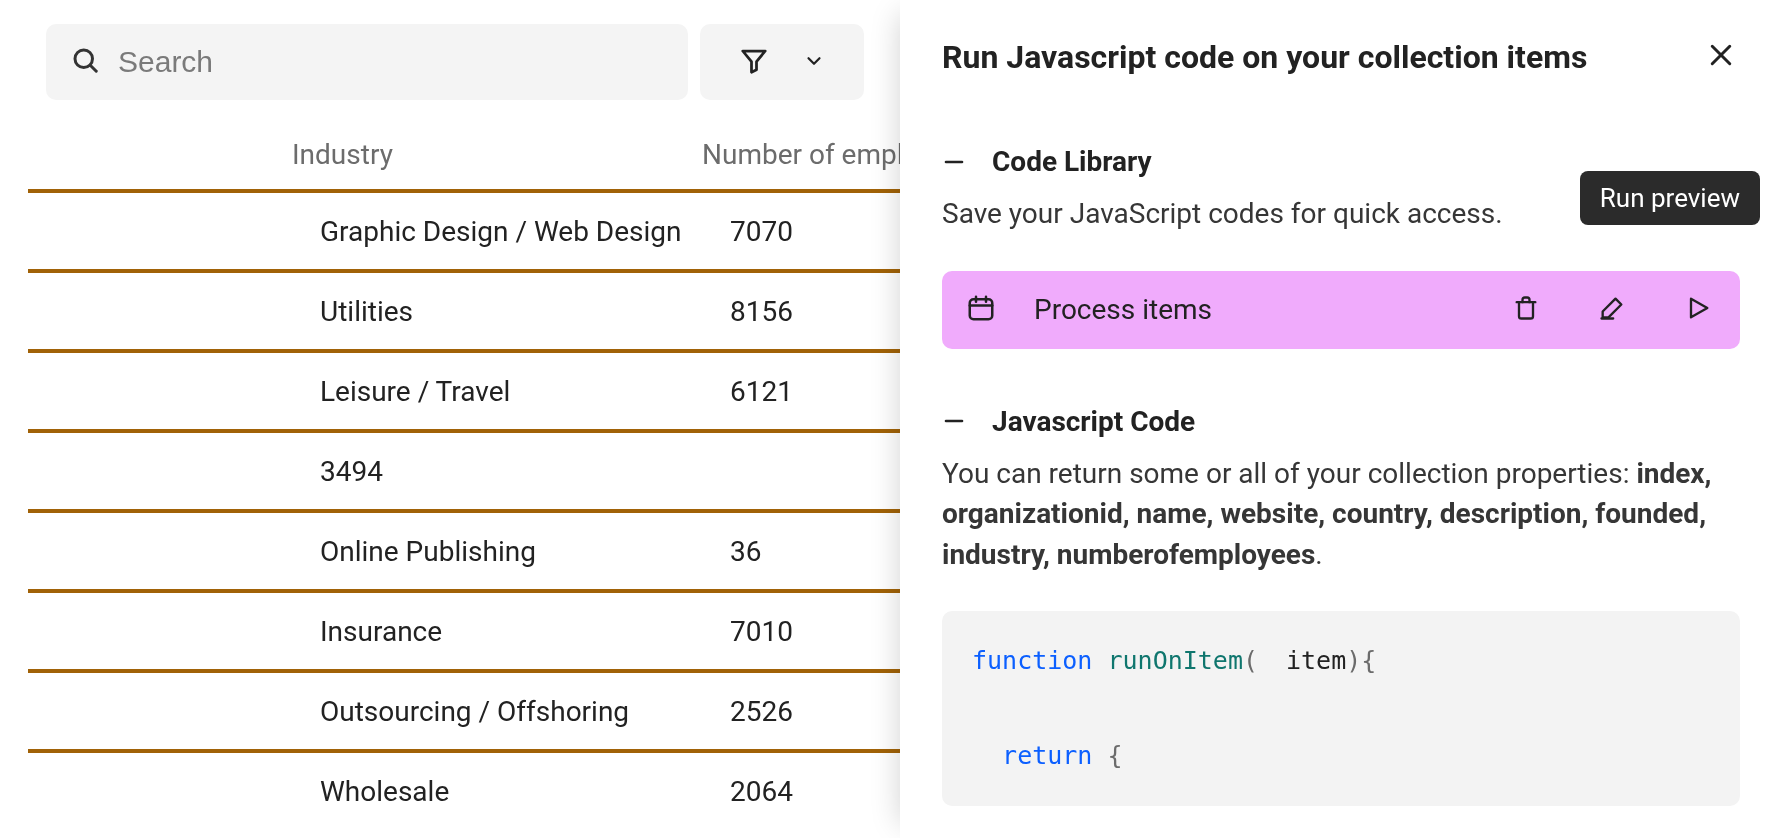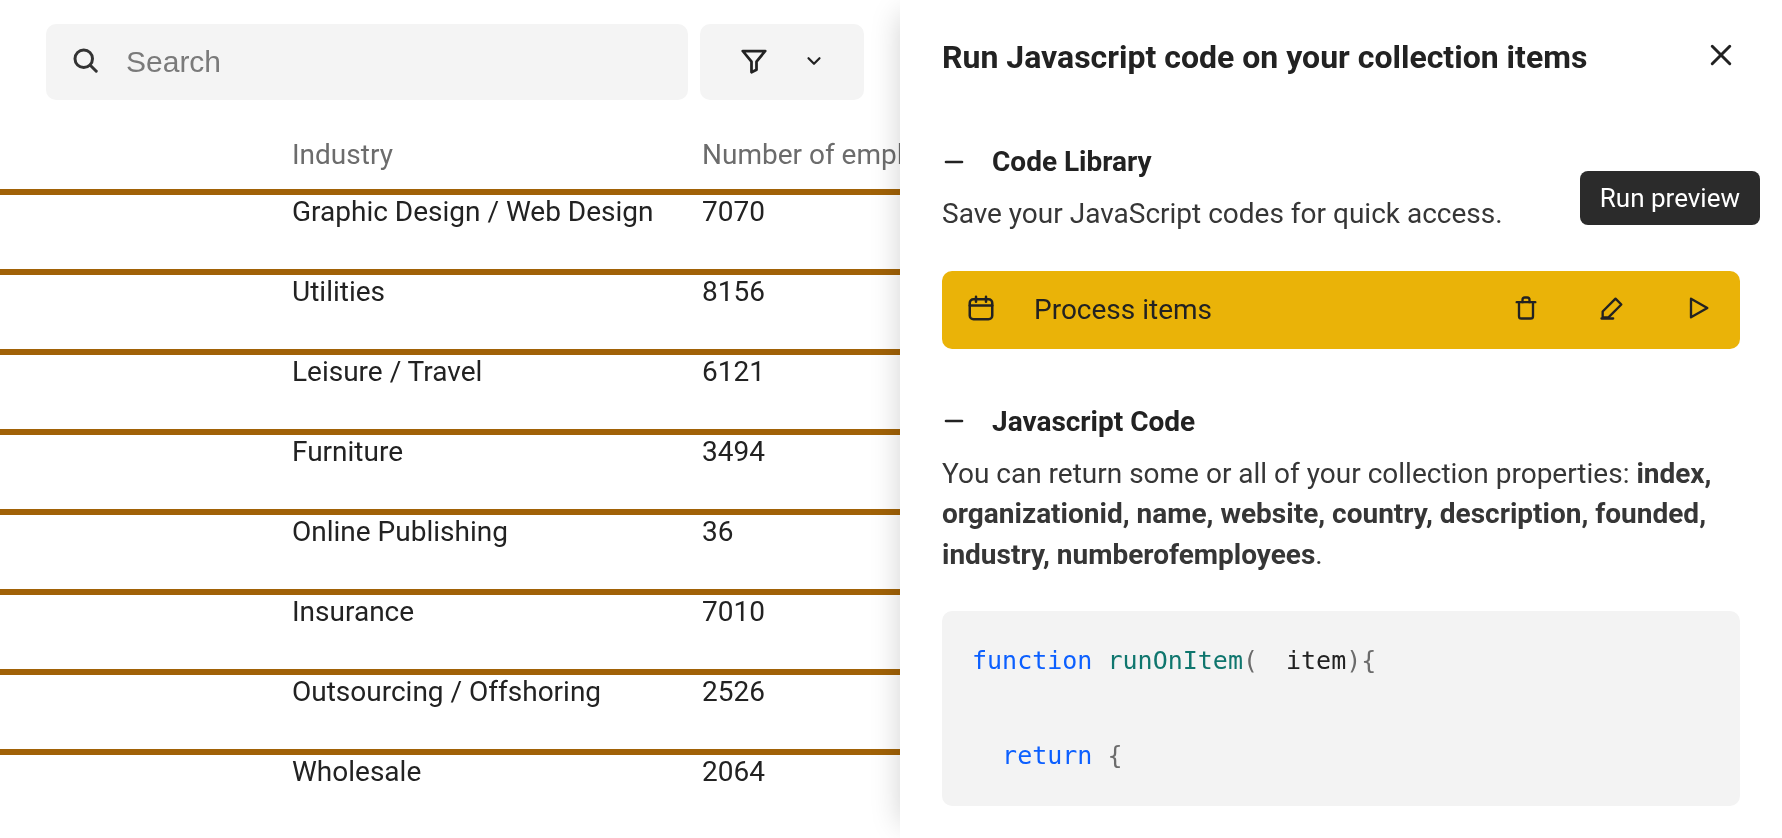--- a/index.html
+++ b/index.html
@@ -29,21 +29,21 @@
   }
 
   .search-box {
     flex: 1;
     display: flex;
     align-items: center;
     background: #f4f4f4;
     border-radius: 10px;
     height: 76px;
     padding: 0 24px;
-    gap: 26px;
+    gap: 18px;
   }
   .search-box svg { flex-shrink: 0; }
   .search-box input {
     border: none;
     background: transparent;
     font-size: 30px;
     color: #7a7a7a;
     outline: none;
     flex: 1;
   }
@@ -74,22 +74,24 @@
     font-size: 28px;
     color: #6c6c6c;
     font-weight: 400;
   }
   .col-left-spacer { width: 292px; flex-shrink: 0; }
   .col-industry { width: 410px; flex-shrink: 0; }
   .col-employees { flex: 1; white-space: nowrap; overflow: hidden; }
 
   .tbody .tr {
     display: flex;
-    border-top: 6px solid #a16207;
+    border-top: 4px solid #a16207;
     height: 80px;
+    align-items: center;
+    margin-left: 28px;
   }
   .tbody .td {
     font-size: 28px;
     color: #222;
   }
 
   
   .side-panel {
     position: absolute;
     left: 900px;
@@ -154,21 +156,21 @@
     top: 26px;
     background: #2b2b2b;
     color: #fff;
     font-size: 26px;
     padding: 12px 20px;
     border-radius: 8px;
     white-space: nowrap;
   }
 
   .library-item {
-    background: #eab308;
+    background: #f0abfc;
     border-radius: 10px;
     height: 78px;
     display: flex;
     align-items: center;
     padding: 0 24px;
     gap: 38px;
     margin-bottom: 56px;
   }
   .library-item .lib-name {
     font-size: 28px;
@@ -251,21 +253,20 @@
         <div class="td col-industry">Utilities</div>
         <div class="td col-employees">8156</div>
       </div>
       <div class="tr">
         <div class="col-left-spacer"></div>
         <div class="td col-industry">Leisure / Travel</div>
         <div class="td col-employees">6121</div>
       </div>
       <div class="tr">
         <div class="col-left-spacer"></div>
-        <div class="td col-industry">Furniture</div>
         <div class="td col-employees">3494</div>
       </div>
       <div class="tr">
         <div class="col-left-spacer"></div>
         <div class="td col-industry">Online Publishing</div>
         <div class="td col-employees">36</div>
       </div>
       <div class="tr">
         <div class="col-left-spacer"></div>
         <div class="td col-industry">Insurance</div>

